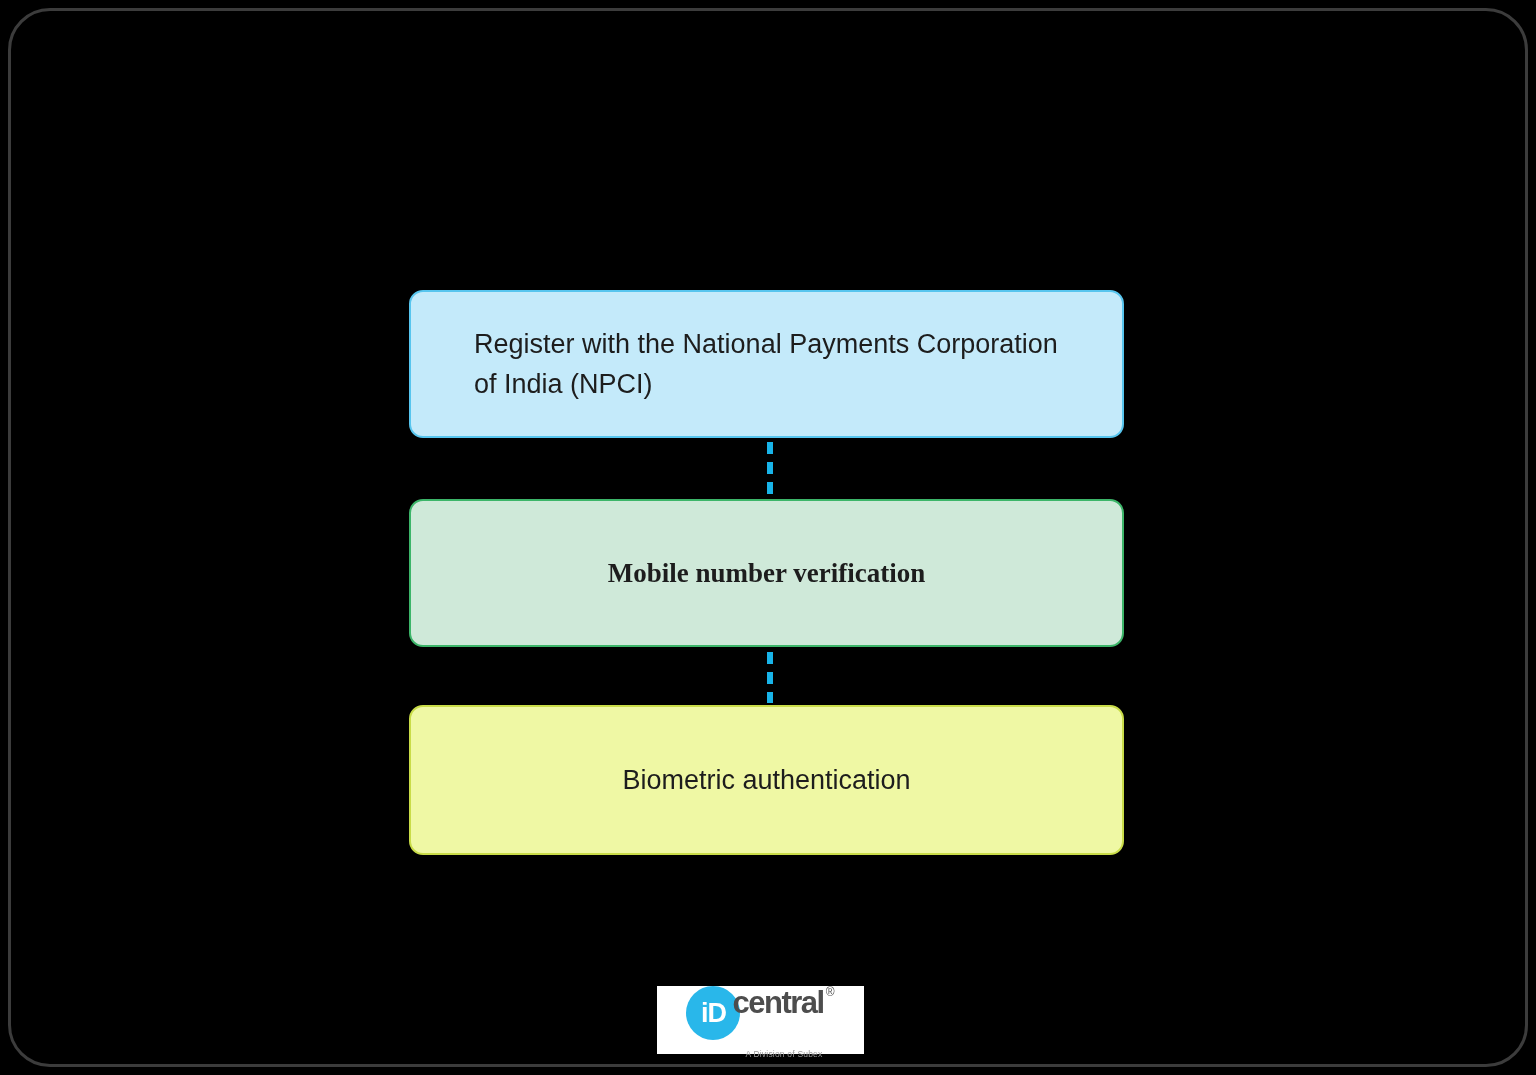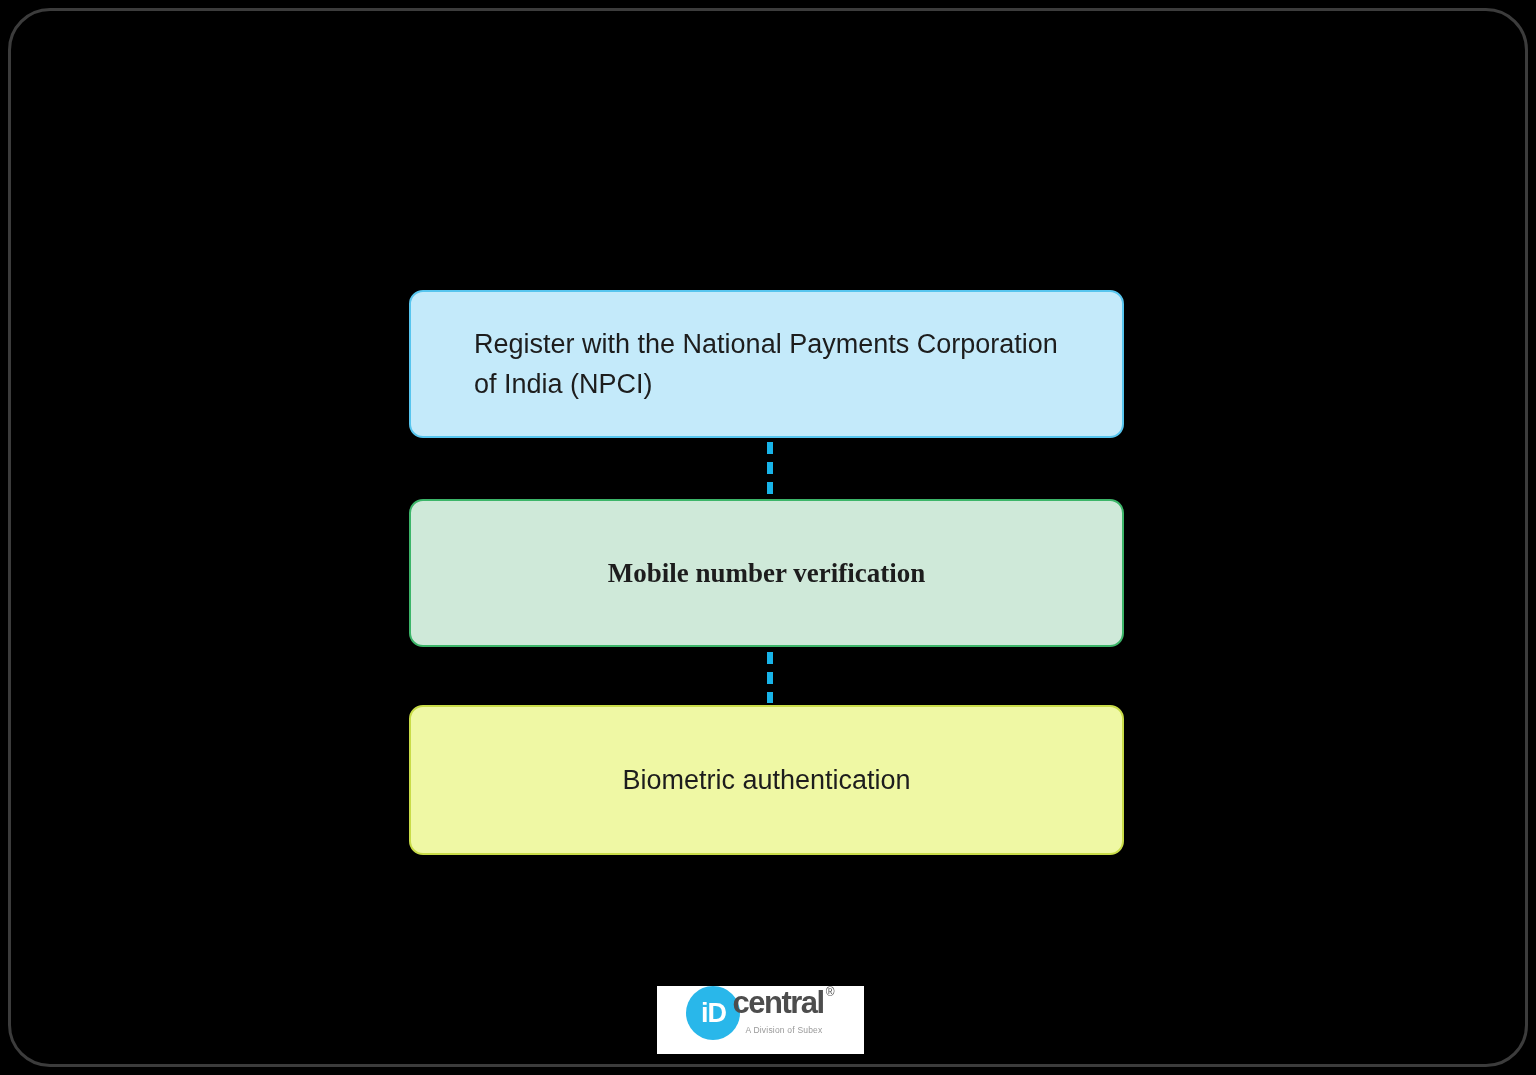--- a/index.html
+++ b/index.html
@@ -75,20 +75,21 @@
     color: #ffffff;
     font-weight: 700;
     font-size: 27px;
     letter-spacing: -1px;
     flex: 0 0 auto;
   }
   .logo-wordmark {
     display: flex;
     flex-direction: column;
     margin-left: -8px;
+    gap: 24px;
   }
   .logo-name-row {
     display: flex;
     align-items: flex-start;
   }
   .logo-name {
     font-weight: 700;
     font-size: 31px;
     letter-spacing: -1.5px;
     line-height: 34px;

